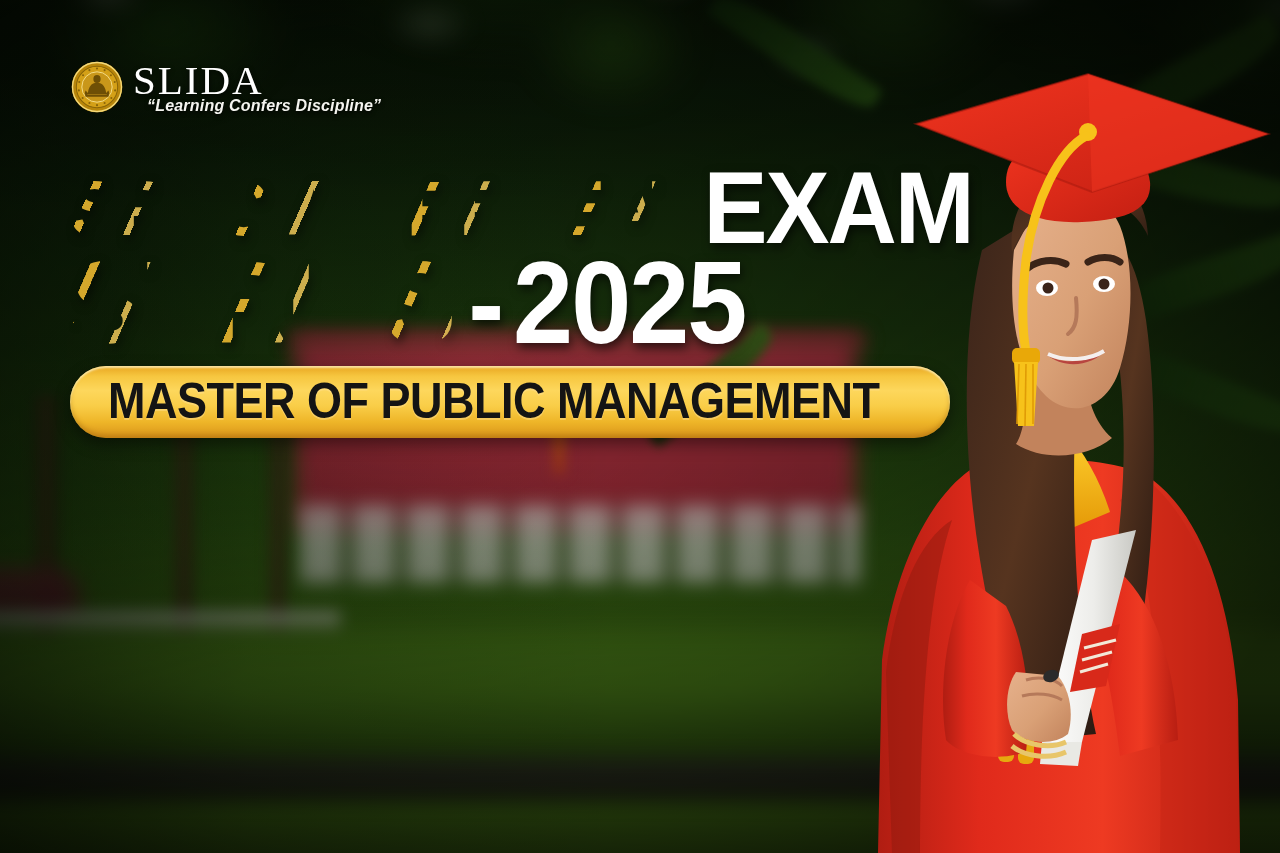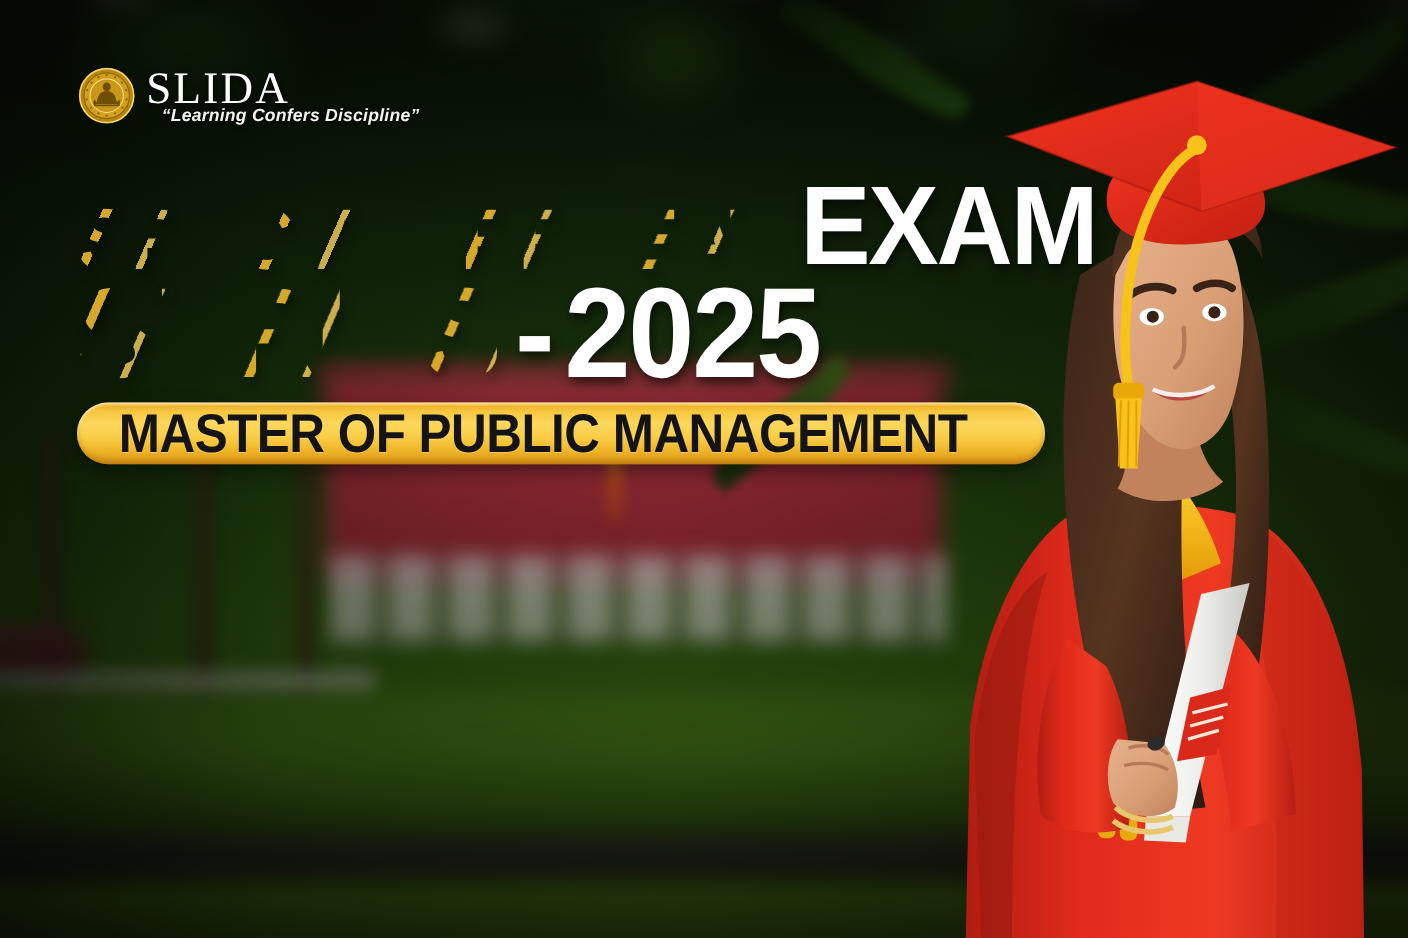--- a/index.html
+++ b/index.html
@@ -213,22 +213,22 @@
   
   .headline {
     position: absolute;
     left: 70px;
     top: 165px;
     z-index: 30;
     width: 900px;
   }
   .line1 {
     display: flex;
-    align-items: flex-end;
-    gap: 16px;
+    align-items: center;
+    gap: 4px;
     height: 92px;
   }
   .ht {
     position: relative;
     font-weight: 700;
     color: #ffffff;
     letter-spacing: -1px;
     line-height: 1;
     background-image:
       repeating-linear-gradient(115deg,
@@ -289,21 +289,21 @@
     transform: scaleY(1.08);
     transform-origin: bottom;
   }
 
   
   .gold-pill {
     position: absolute;
     left: 70px;
     top: 366px;
     width: 880px;
-    height: 56px;
+    height: 72px;
     border-radius: 40px;
     z-index: 25;
     background:
       linear-gradient(180deg,
         #e8a521 0%,
         #f6c63f 14%,
         #fdd75c 34%,
         #f9cd47 56%,
         #eeb528 78%,
         #d9941a 100%);

